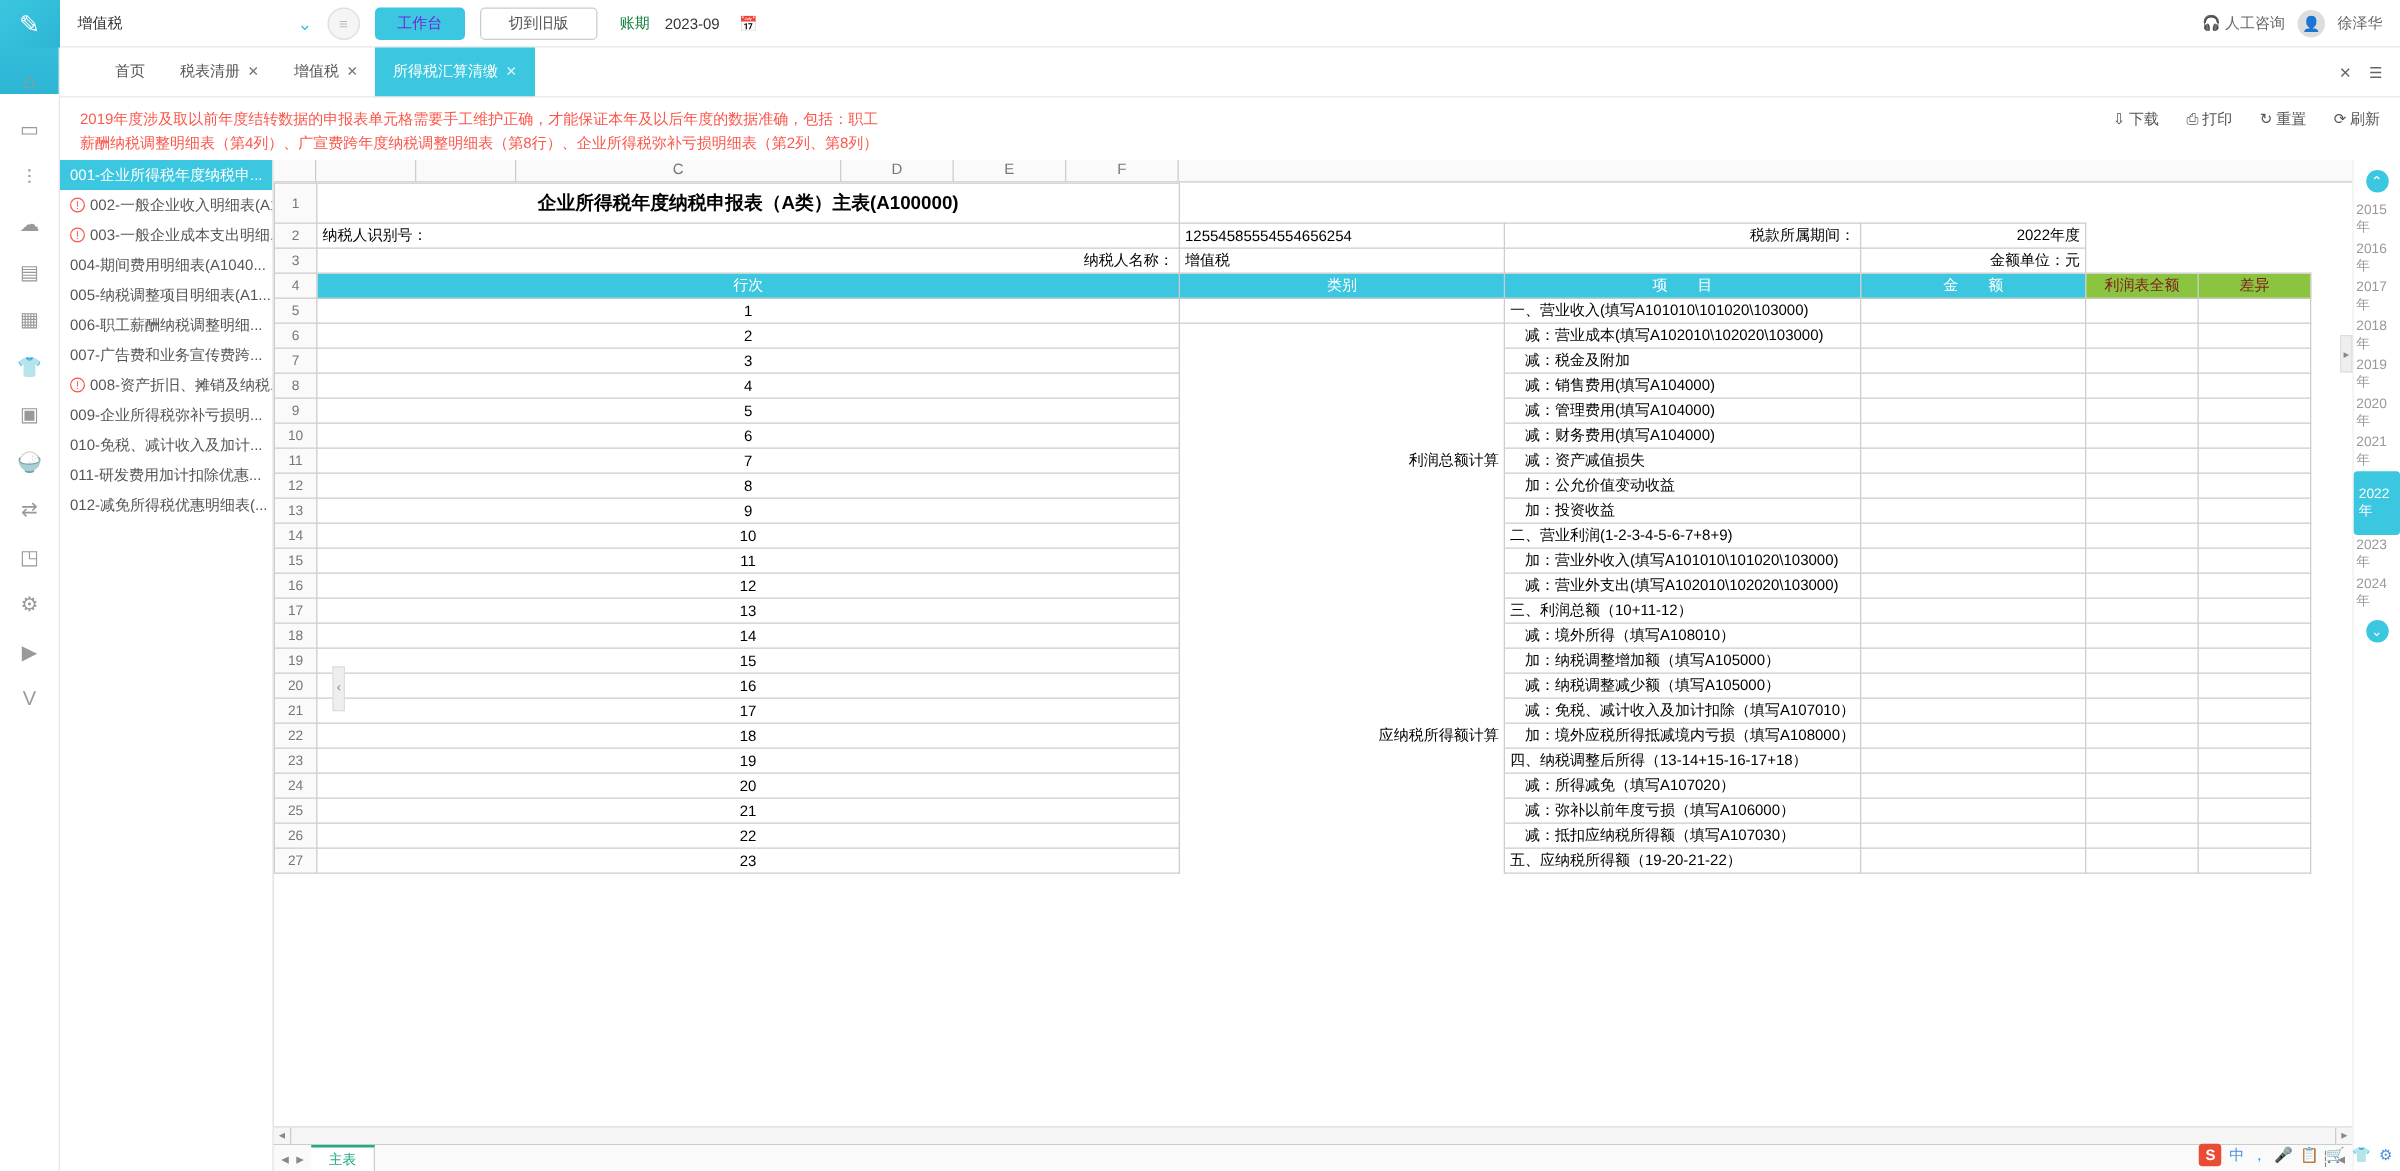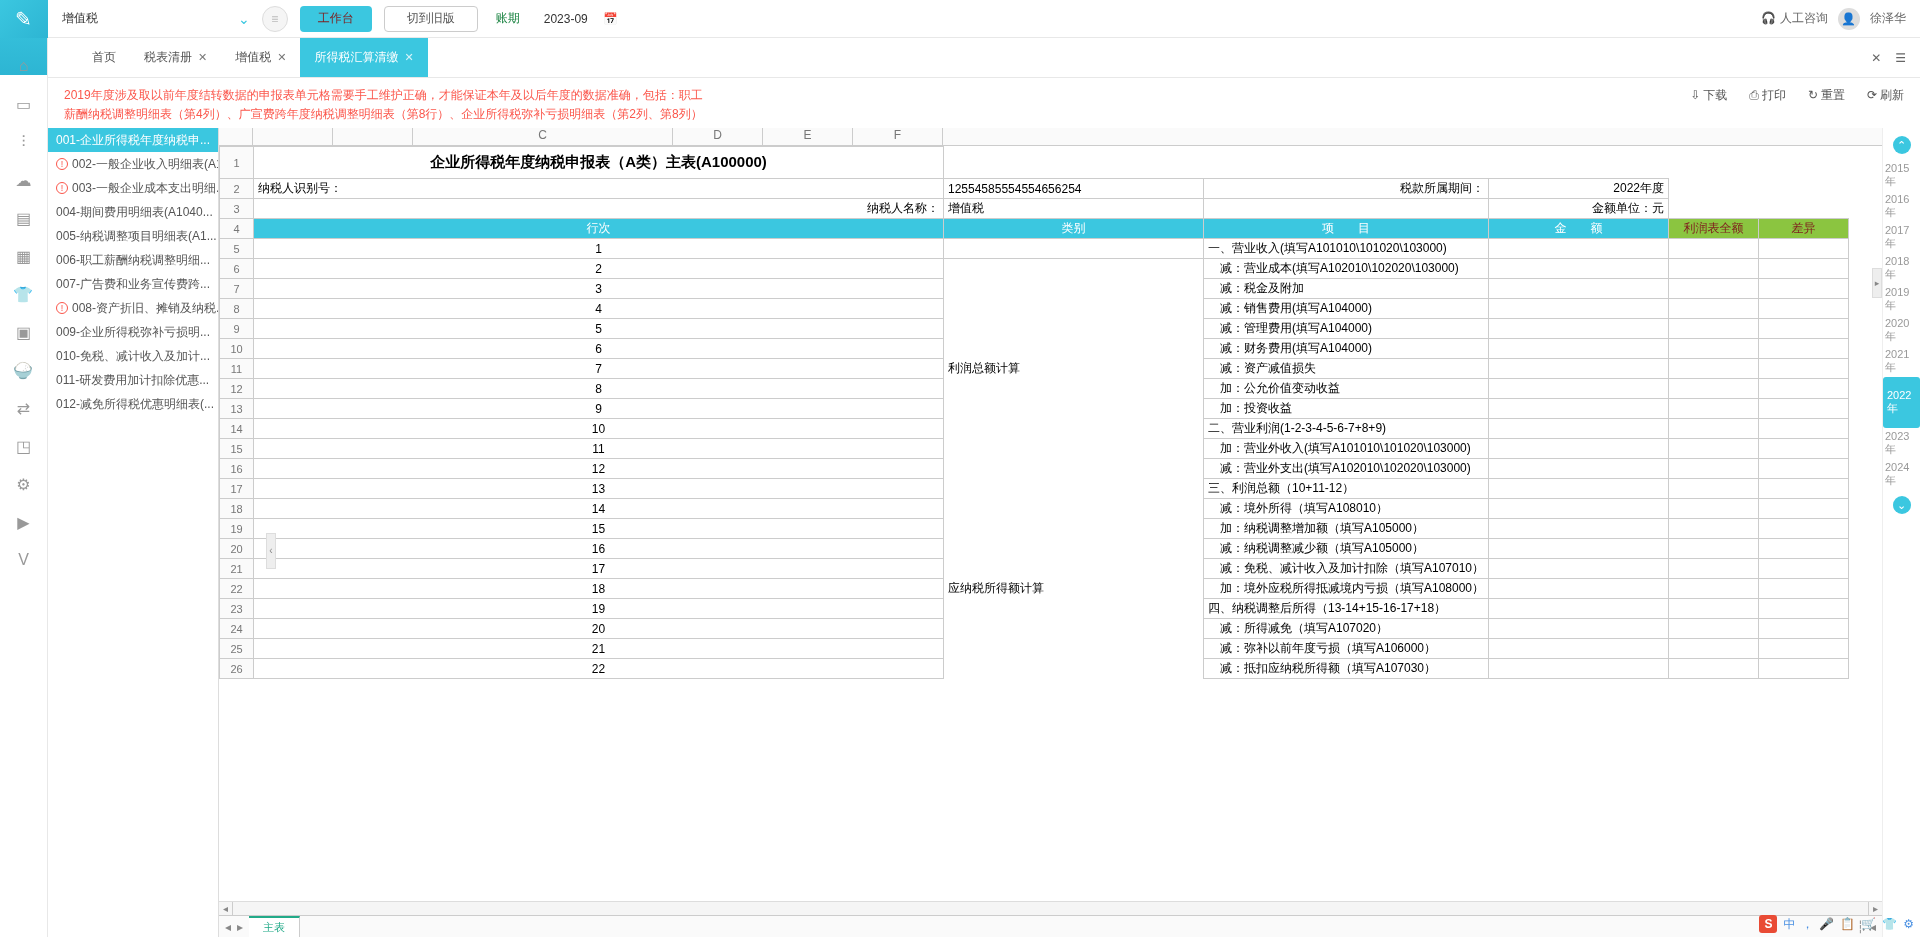--- a/index.html
+++ b/index.html
@@ -9,24 +9,24 @@
 .logo{width:48px;height:38px;background:linear-gradient(135deg,#3bc7e0,#2db5d3);display:flex;align-items:center;justify-content:center;color:#fff;font-size:20px}
 .rail-icons{display:flex;flex-direction:column;gap:18px;margin-top:18px;align-items:center}
 .rail-icon{width:20px;height:20px;display:flex;align-items:center;justify-content:center;color:#999;font-size:16px;cursor:pointer}
 .rail-icon.active{color:#555}
 .main{flex:1;display:flex;flex-direction:column;min-width:0}
 .topbar{height:38px;border-bottom:1px solid #e8e8e8;display:flex;align-items:center;padding:0 14px;gap:12px}
 .company-select{display:flex;align-items:center;gap:140px;color:#333;cursor:pointer}
 .chev{color:#3bc7e0;font-size:14px}
 .circle-btn{width:26px;height:26px;border-radius:50%;border:1px solid #ddd;background:#f5f5f5;color:#bbb;display:flex;align-items:center;justify-content:center;cursor:pointer}
 .pill-btn{height:26px;padding:0 18px;border-radius:4px;display:flex;align-items:center;cursor:pointer}
-.pill-primary{background:#3bc7e0;color:#7f1d1d}
+.pill-primary{background:#3bc7e0;color:#6d28d9}
 .pill-outline{border:1px solid #ccc;color:#555;padding:0 22px}
 .period-label{color:#15803d;margin-left:6px}
-.period-val{color:#333;margin-left:12px}
+.period-val{color:#333;margin-left:0}
 .cal-icon{color:#3bc7e0;margin-left:4px}
 .topbar-right{margin-left:auto;display:flex;align-items:center;gap:10px;color:#666}
 .avatar{width:22px;height:22px;border-radius:50%;background:#ddd;display:flex;align-items:center;justify-content:center;color:#888}
 .tabbar{height:40px;border-bottom:1px solid #e8e8e8;display:flex;align-items:stretch;padding-left:30px;position:relative}
 .tab{display:flex;align-items:center;padding:0 14px;color:#555;cursor:pointer;gap:6px}
 .tab.active{background:#3bc7e0;color:#fff}
 .tab-x{font-size:11px;opacity:.8}
 .tabbar-actions{margin-left:auto;display:flex;align-items:center;gap:14px;padding-right:14px;color:#666}
 .content{flex:1;display:flex;min-height:0;position:relative}
 .warning-row{padding:8px 16px 4px;color:#fb564b;font-size:12px;line-height:1.6;display:flex;gap:30px;border-bottom:0}
@@ -45,21 +45,21 @@
 .col-letters .rownum-head{width:34px;border-right:1px solid #ccc}
 .col-letters .col-A{width:80px;border-right:1px solid #ccc;text-align:center;color:#777}
 .col-letters .col-B{width:80px;border-right:1px solid #ccc;text-align:center;color:#777}
 .col-letters .col-letter{flex:0 0 auto;text-align:center;color:#777;border-right:1px solid #ccc}
 .grid{flex:1;overflow:auto}
 .grid-inner{display:table;border-collapse:collapse}
 .row{display:table-row}
 .cell{display:table-cell;border:1px solid #ccc;height:20px;vertical-align:middle;padding:0 4px;white-space:nowrap}
 .rn{width:34px;background:#fafafa;text-align:center;color:#777;font-size:11px}
 .cA{width:80px;text-align:center}
-.cB{width:80px;text-align:left}
+.cB{width:80px;text-align:right}
 .cC{width:260px}
 .cD{width:90px;text-align:center}
 .cE{width:90px;text-align:center}
 .cF{width:90px;text-align:center}
 .hdr{background:#3bc7e0;color:#fff;text-align:center;font-weight:500}
 .hdr-green{background:#8bc540;color:#7f1d1d;text-align:center;font-weight:500}
 .title-row{text-align:center;font-weight:600;font-size:15px;height:32px}
 .sheet-footer{height:22px;border-top:1px solid #ccc;display:flex;align-items:center;background:#fafafa}
 .foot-tab{padding:0 14px;height:100%;display:flex;align-items:center;border-right:1px solid #ccc;color:#2a8;background:#fff;border-top:2px solid #2a8;font-size:11px}
 .foot-nav{display:flex;gap:6px;padding:0 6px;color:#888}
@@ -426,20 +426,29 @@
                 </div>
                 <div class="row">
                   <div class="cell rn">26</div>
                   <div class="cell cA">22</div>
                   <div class="cell cB" style="border-top: 0px; border-bottom: 0px;"></div>
                   <div class="cell cC">　减：抵扣应纳税所得额（填写A107030）</div>
                   <div class="cell cD"></div>
                   <div class="cell cE"></div>
                   <div class="cell cF"></div>
                 </div>
+                <div class="row">
+                  <div class="cell rn">27</div>
+                  <div class="cell cA">23</div>
+                  <div class="cell cB" style="border-top: 0px; border-bottom: 0px;"></div>
+                  <div class="cell cC">五、应纳税所得额（19-20-21-22）</div>
+                  <div class="cell cD"></div>
+                  <div class="cell cE"></div>
+                  <div class="cell cF"></div>
+                </div>
               </div>
           </div>
 
           <div class="scrollbar-h">
             <div class="sb-left">◂</div>
               <div class="sb-right">▸</div>
           </div>
 
           <div class="sheet-footer">
             <div class="foot-nav">

